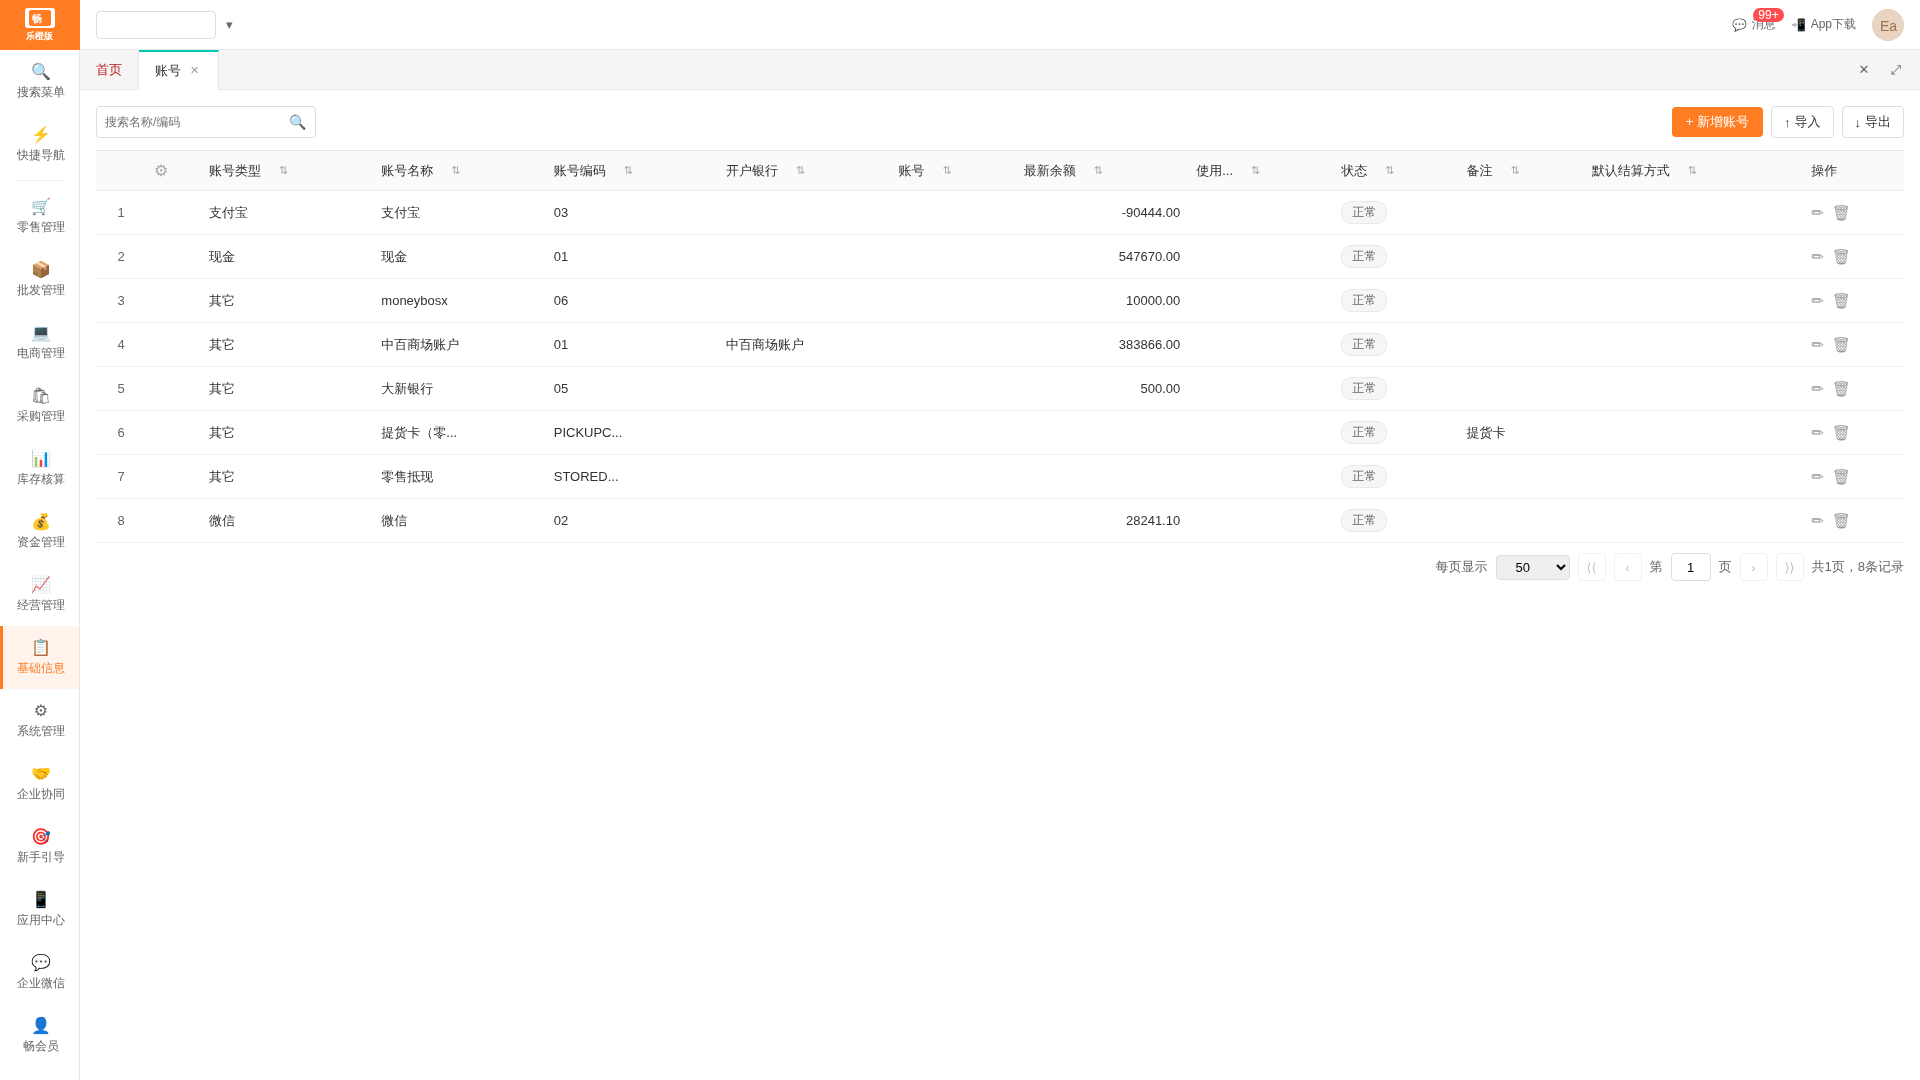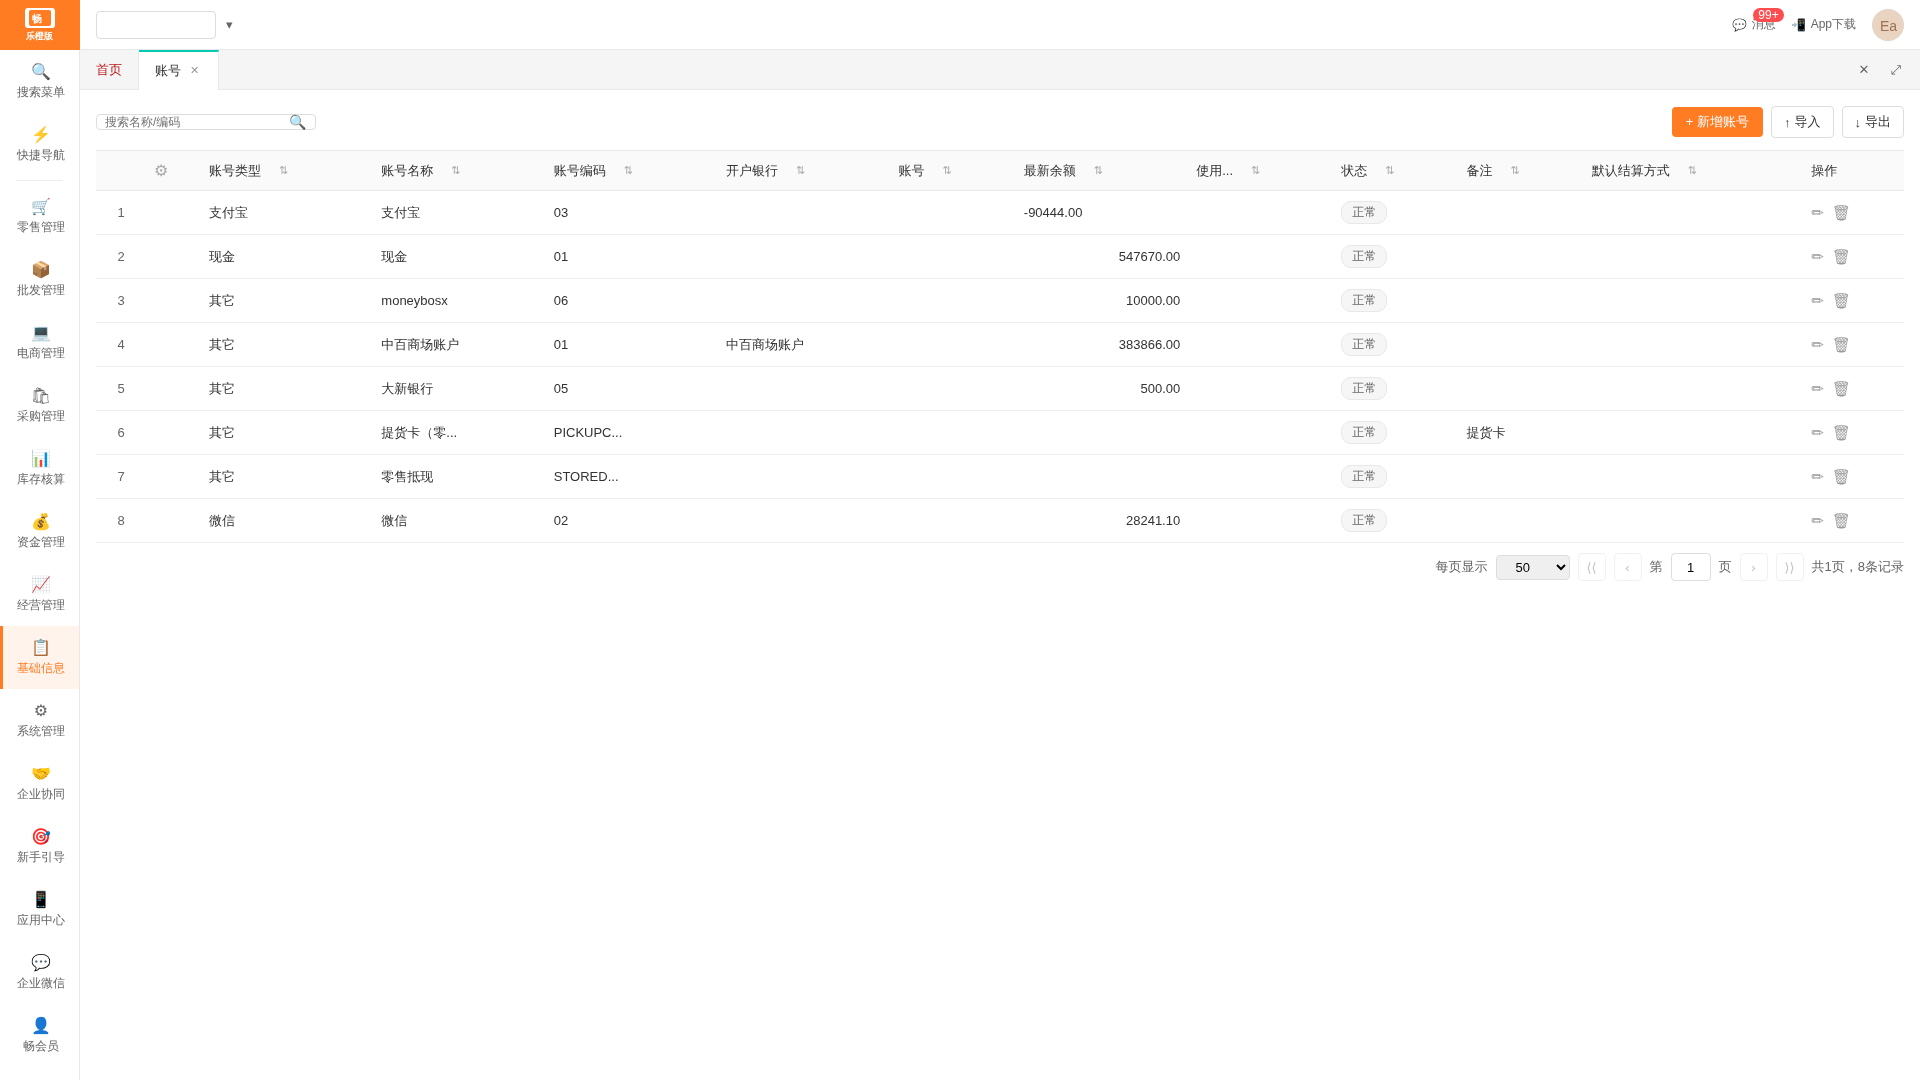--- a/index.html
+++ b/index.html
@@ -202,21 +202,21 @@
       justify-content: space-between;
       margin-bottom: 12px;
     }
     .search-box {
       display: flex;
       align-items: center;
       border: 1px solid #ddd;
       border-radius: 4px;
       padding: 0 8px;
       width: 220px;
-      height: 16px;
+      height: 32px;
     }
     .search-box input {
       border: none;
       outline: none;
       font-size: 12px;
       color: #999;
       width: 100%;
     }
     .search-icon { color: #aaa; font-size: 14px; }
     .toolbar-right { display: flex; gap: 8px; align-items: center; }
@@ -545,21 +545,21 @@
       </thead>
       <tbody id="table-body">
       <tr>
       <td class="col-idx">1</td>
       <td></td>
       <td>支付宝</td>
       <td>支付宝</td>
       <td>03</td>
       <td></td>
       <td></td>
-      <td style="text-align:left">-90444.00</td>
+      <td style="text-align:right">-90444.00</td>
       <td></td>
       <td>
         <span class="status-badge">正常</span>
       </td>
       <td></td>
       <td></td>
       <td>
         <div class="action-icons">
           <span class="action-icon" title="编辑">✏</span>
           <span class="action-icon" title="删除">🗑</span>

